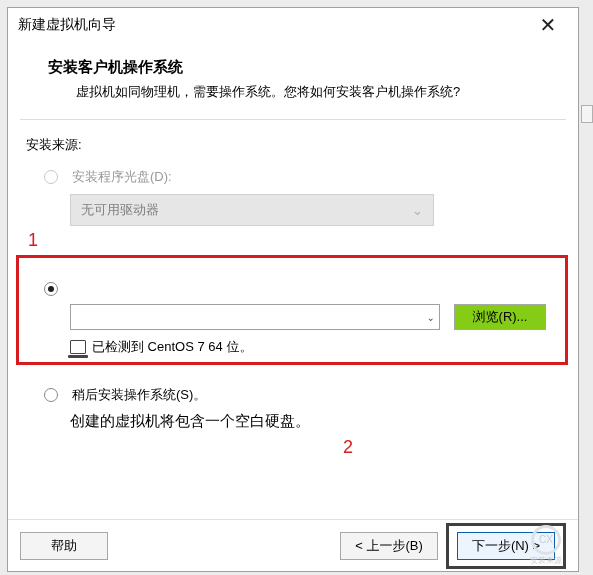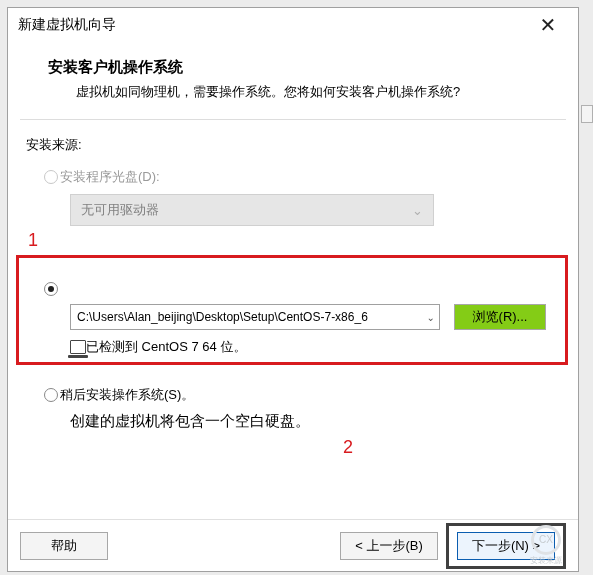--- a/index.html
+++ b/index.html
@@ -63,21 +63,21 @@
     padding: 10px 18px;
     position: relative;
   }
   .section-label {
     font-size: 13px;
     margin: 6px 0 14px 0;
   }
   .opt-row {
     display: flex;
     align-items: center;
-    gap: 2px;
+    gap: 14px;
     margin-left: 18px;
     margin-bottom: 8px;
   }
   .radio {
     width: 14px;
     height: 14px;
     border: 1px solid #888;
     border-radius: 50%;
     display: inline-flex;
     align-items: center;
@@ -162,20 +162,21 @@
     border: 1px solid #a7a7a7;
     display: flex;
     align-items: center;
     justify-content: center;
     font-size: 13px;
   }
   .detect-row {
     margin-left: 44px;
     display: flex;
     align-items: center;
+    gap: 6px;
     font-size: 13px;
     margin-bottom: 30px;
   }
   .detect-icon {
     width: 16px;
     height: 14px;
     border: 1.5px solid #444;
     border-radius: 1px;
     position: relative;
     top: 0px;
@@ -301,21 +302,20 @@
 
     <div style="height:56px"></div>
 
     <div class="opt-row">
       <span class="radio">
           <span class="dot"></span>
         </span>
     </div>
     <div class="iso-row">
       <div class="iso-path">
-        <span>C:\Users\Alan_beijing\Desktop\Setup\CentOS-7-x86_6</span>
         <span class="chev">⌄</span>
       </div>
       <div class="browse-btn">
         <span>浏览(R)...</span>
       </div>
     </div>
     <div class="detect-row">
       <span class="detect-icon"></span>
       <span>已检测到 CentOS 7 64 位。</span>
     </div>

